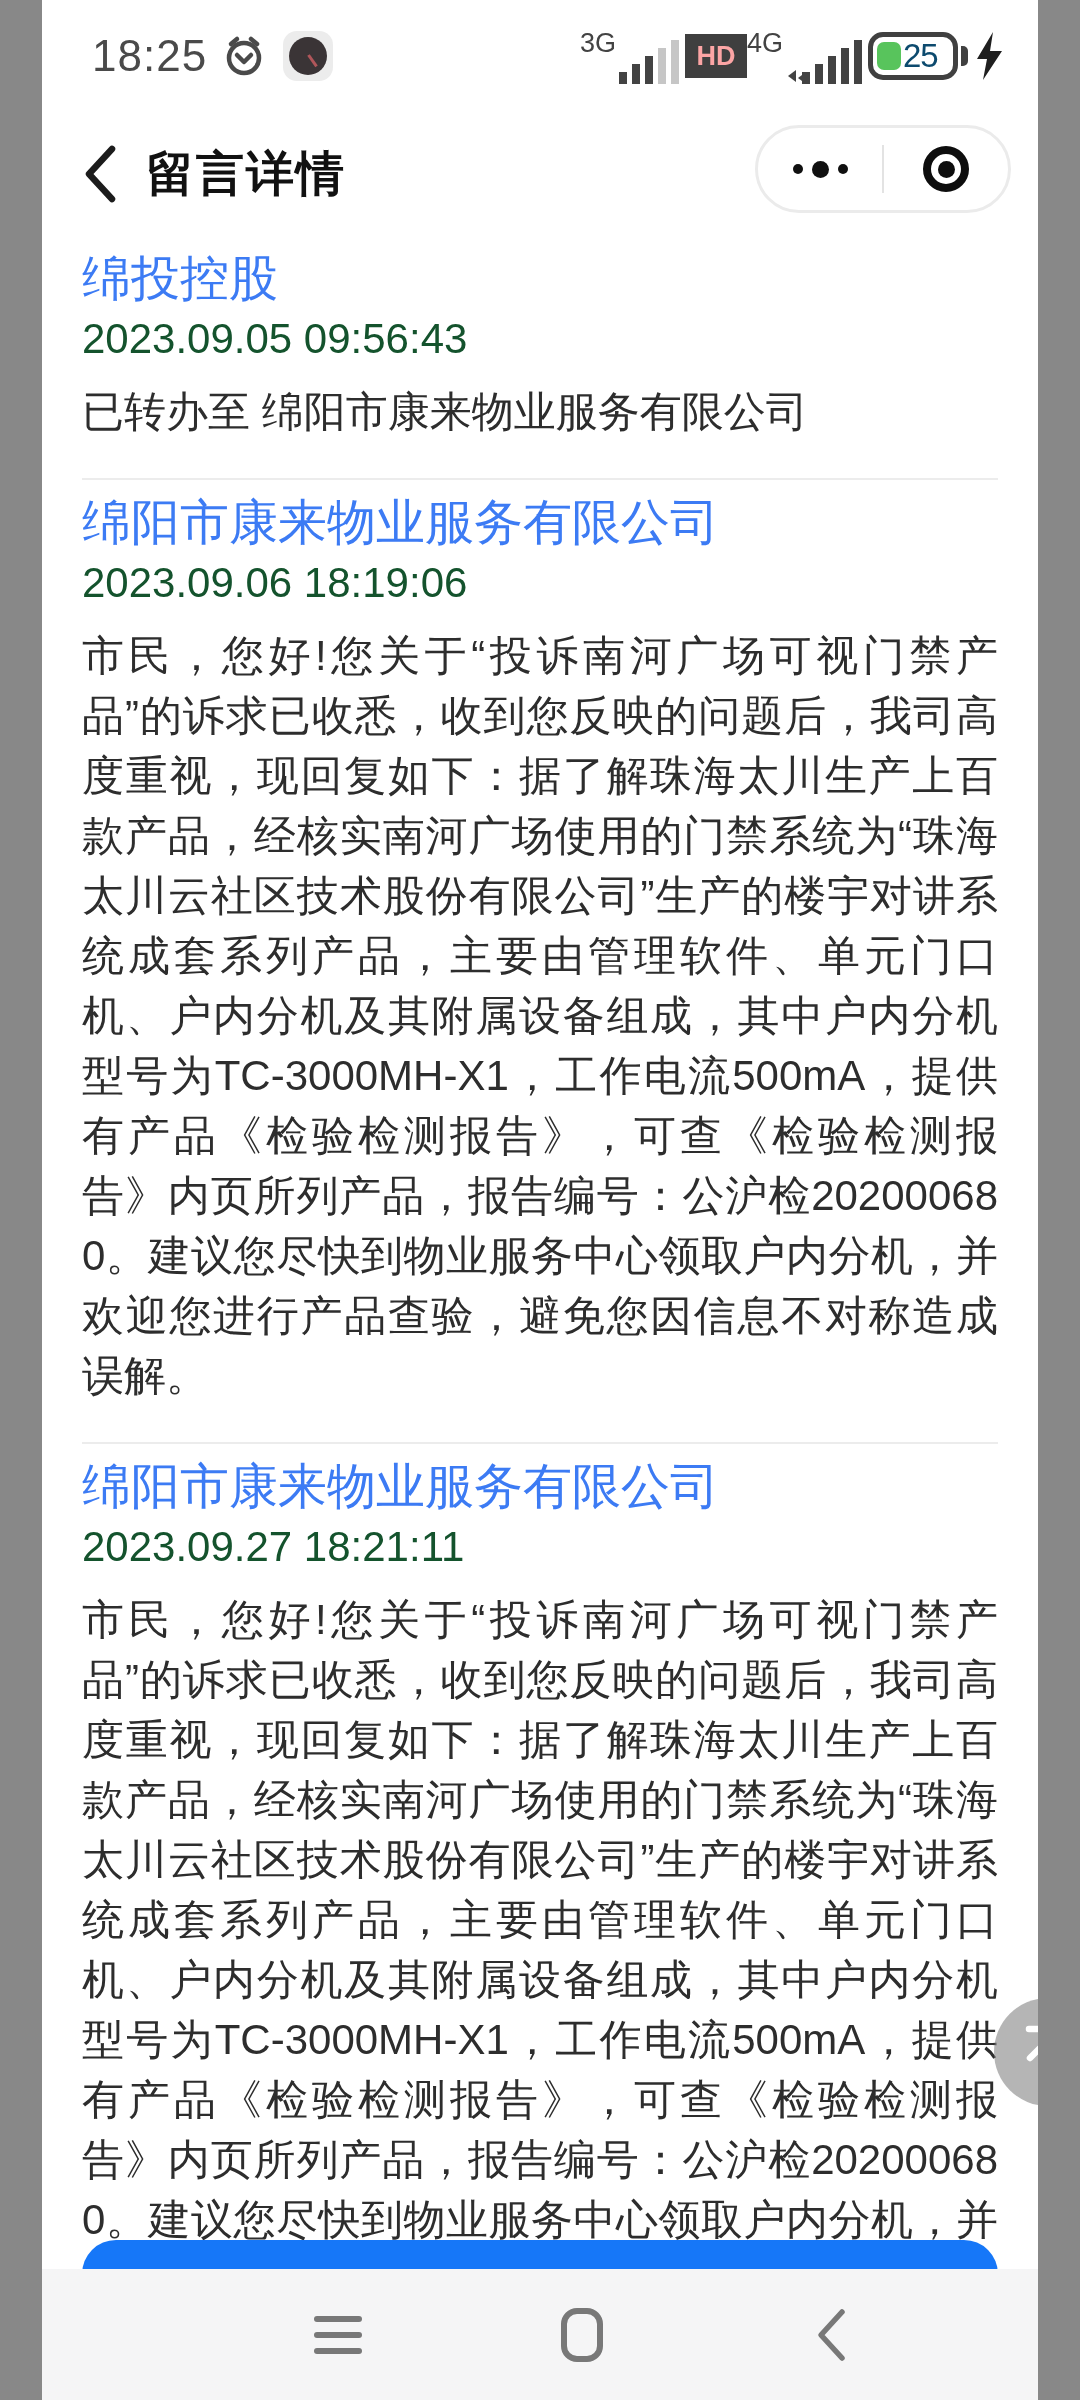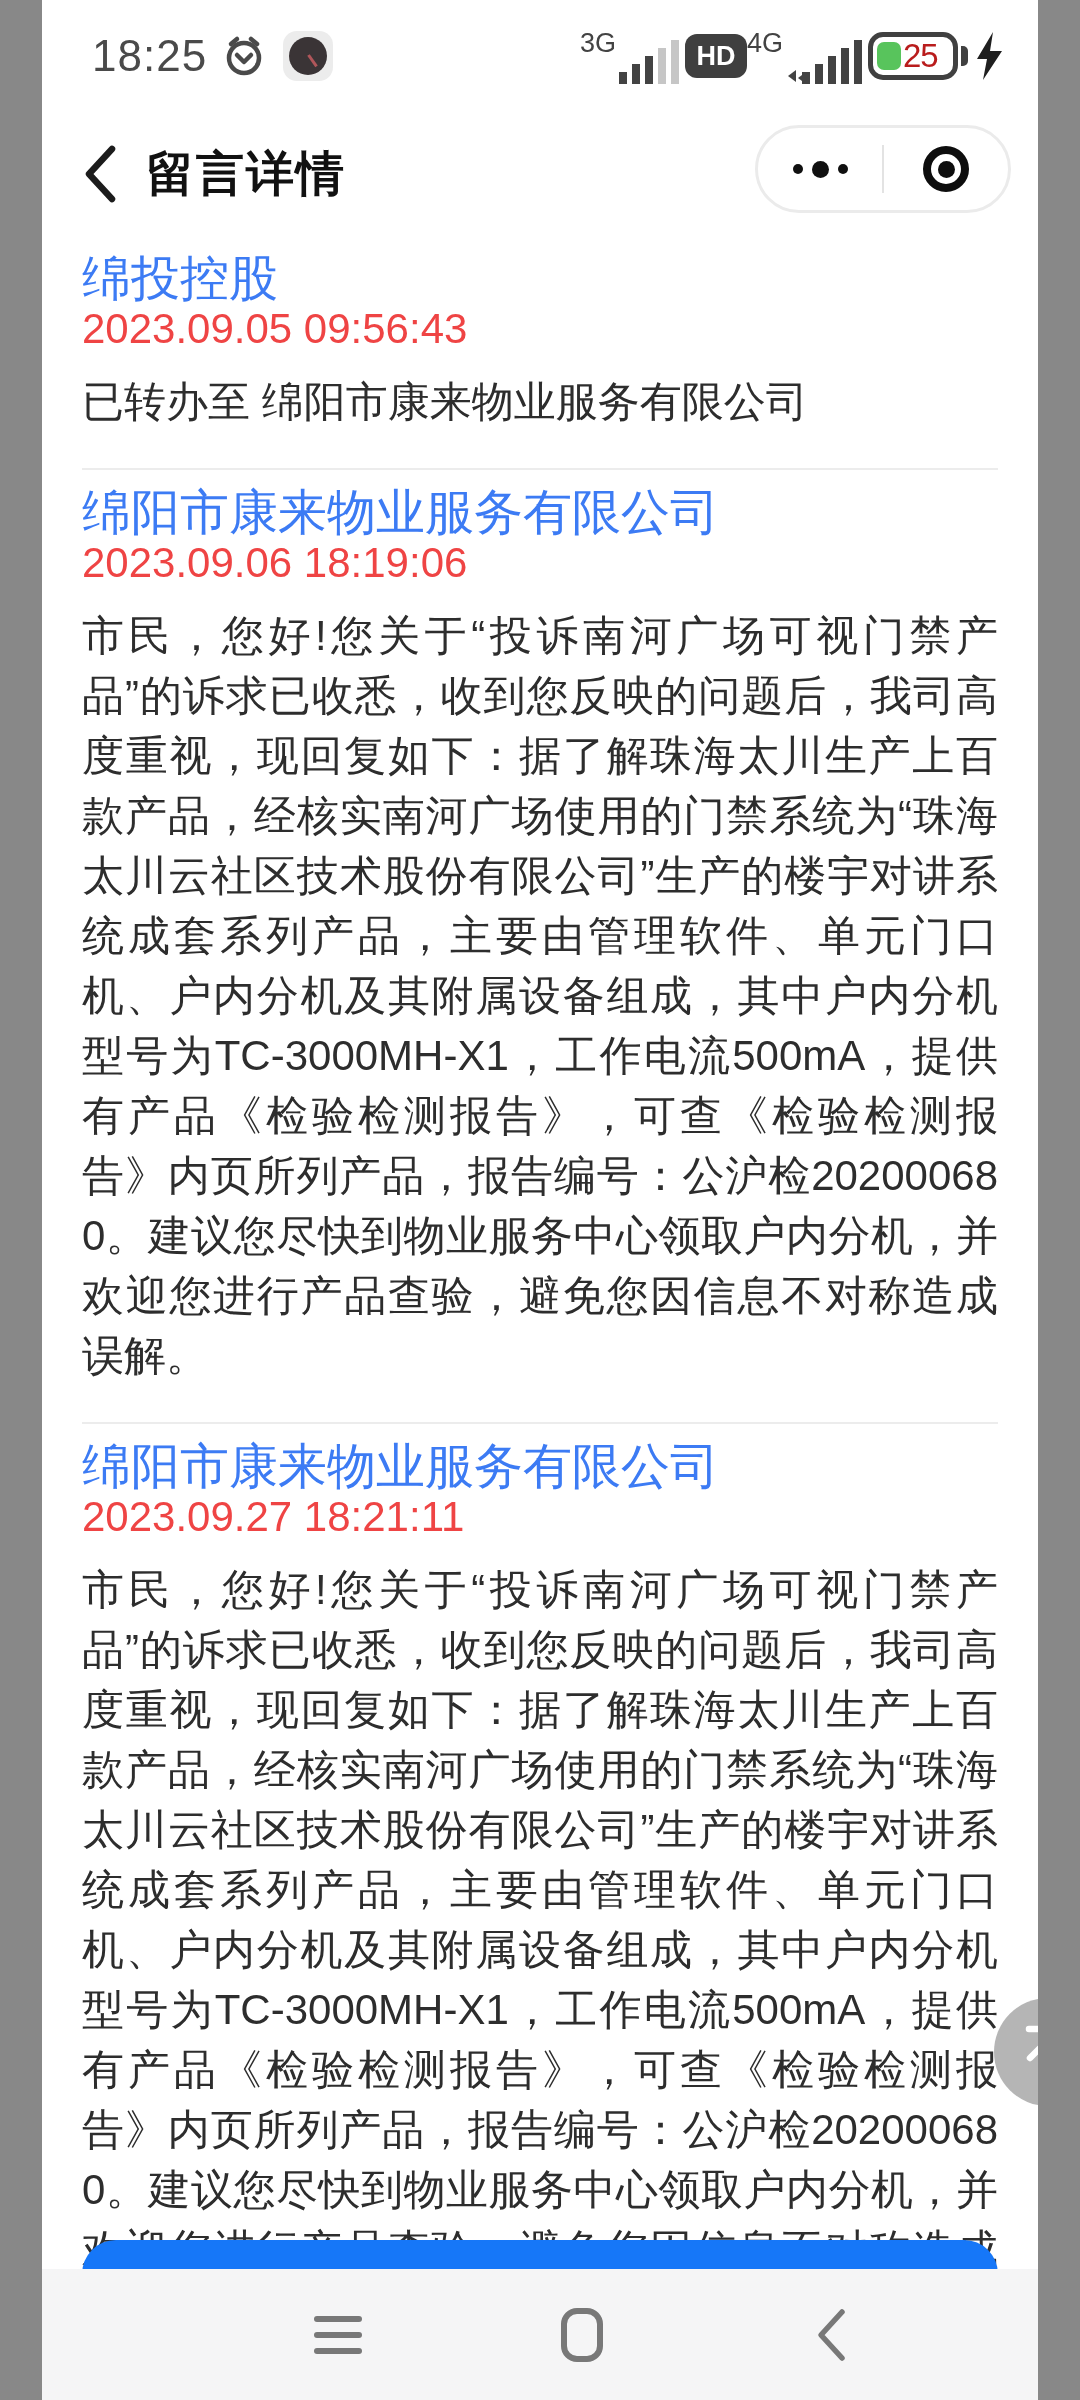--- a/index.html
+++ b/index.html
@@ -11,27 +11,27 @@
   
   .status-bar{height:112px;display:flex;align-items:center;padding:0 34px 0 50px;box-sizing:border-box;}
   .sb-time{font-size:44px;color:#4a4a4a;letter-spacing:1px;}
   .sb-alarm{margin-left:14px;display:flex;}
   .sb-clockapp{margin-left:16px;width:50px;height:50px;border-radius:14px;background:#ececec;display:flex;align-items:center;justify-content:center;}
   .sb-clockapp .face{width:38px;height:38px;border-radius:50%;background:#3a3436;position:relative;}
   .sb-clockapp .hand{position:absolute;left:18px;top:18px;width:3px;height:14px;background:#b0565a;transform:rotate(-35deg);transform-origin:top center;}
   .sb-right{margin-left:auto;display:flex;align-items:center;}
   .net{position:relative;display:flex;align-items:flex-end;height:56px;}
   .net-label{font-size:27px;color:#434343;align-self:flex-start;margin-right:3px;}
-  .hd-badge{min-width:62px;height:44px;background:#3f3f3f;border-radius:12px;color:#ffffff;
+  .hd-badge{min-width:62px;height:44px;background:#3f3f3f;border-radius:0;color:#fca5a5;
     font-size:27px;font-weight:700;display:flex;align-items:center;justify-content:center;}
   .batt-group{display:flex;align-items:center;}
   .batt-body{width:90px;height:48px;border:5px solid #404040;border-radius:15px;box-sizing:border-box;
     display:flex;align-items:center;padding:0 4px;background:#fff;}
   .batt-fill{width:24px;height:28px;background:#58c45c;border-radius:7px;flex:none;}
-  .batt-num{font-size:33px;color:#b91c1c;margin-left:2px;letter-spacing:-1px;text-align:right;}
+  .batt-num{font-size:33px;color:#0c4a6e;margin-left:2px;letter-spacing:-1px;text-align:right;}
   .batt-nub{width:7px;height:20px;background:#404040;border-radius:0 5px 5px 0;margin-left:3px;}
   .bolt{margin-left:6px;display:flex;}
   
   .nav-bar{height:124px;display:flex;align-items:center;padding:0 40px;position:relative;box-sizing:border-box;}
   .nav-back{display:flex;align-items:center;cursor:pointer;}
   .nav-title{font-size:48px;font-weight:700;color:#111;margin:0 0 0 28px;letter-spacing:2px;}
   .capsule{position:absolute;right:27px;top:13px;width:256px;height:88px;background:#fff;
     border:3px solid #ebebeb;border-radius:46px;box-sizing:border-box;display:flex;align-items:center;}
   .cap-half{flex:1;display:flex;align-items:center;justify-content:center;gap:9px;height:100%;cursor:pointer;}
   .cap-dot{background:#101010;border-radius:50%;}
@@ -39,21 +39,21 @@
   .cap-dot.l{width:17px;height:17px;}
   .cap-divider{width:2px;height:48px;background:#e3e3e3;}
   .cap-ring{width:46px;height:46px;border:8px solid #0d0d0d;border-radius:50%;box-sizing:border-box;
     display:flex;align-items:center;justify-content:center;}
   .cap-core{width:17px;height:17px;background:#0d0d0d;border-radius:50%;}
   
   .content{padding:0 40px;}
   .msg{padding:16px 0 36px;border-bottom:2px solid #ececec;}
   .msg:last-child{border-bottom:none;}
   .msg-author{font-size:49px;line-height:52px;color:#3c7bf4;cursor:pointer;}
-  .msg-time{font-size:42px;line-height:50px;color:#ef4444;}
+  .msg-time{font-size:42px;line-height:50px;color:#14532d;margin-top:10px;}
   .msg-body{font-size:42px;line-height:60px;color:#2d2d2d;margin-top:18px;
     text-align:justify;word-break:break-all;}
   
   .fab{position:absolute;left:952px;top:1998px;width:108px;height:108px;border-radius:50%;
     background:rgba(128,128,128,0.58);display:flex;align-items:center;justify-content:center;z-index:4;cursor:pointer;}
   
   .primary-button{position:absolute;left:40px;right:40px;top:2240px;height:130px;
     background:#1677f8;border-radius:34px;z-index:1;cursor:pointer;}
   
   .gesture-bar{position:absolute;left:0;right:0;bottom:0;height:131px;background:#f5f5f6;z-index:5;}

